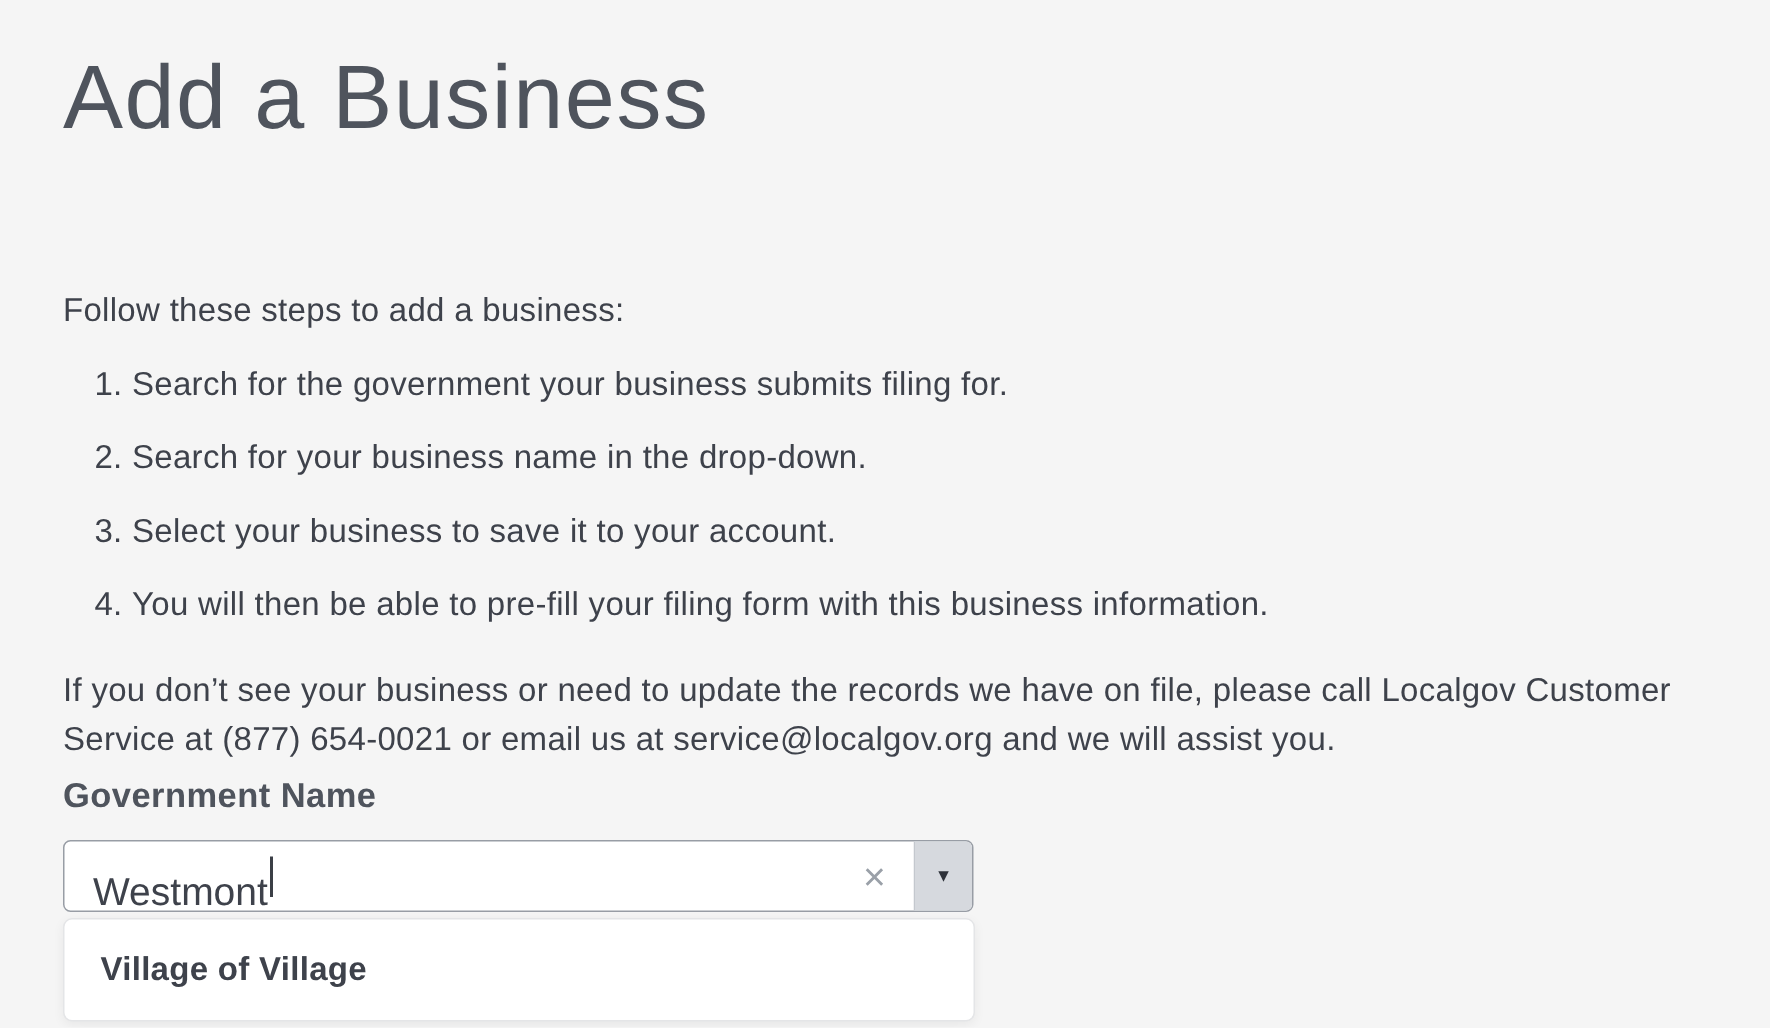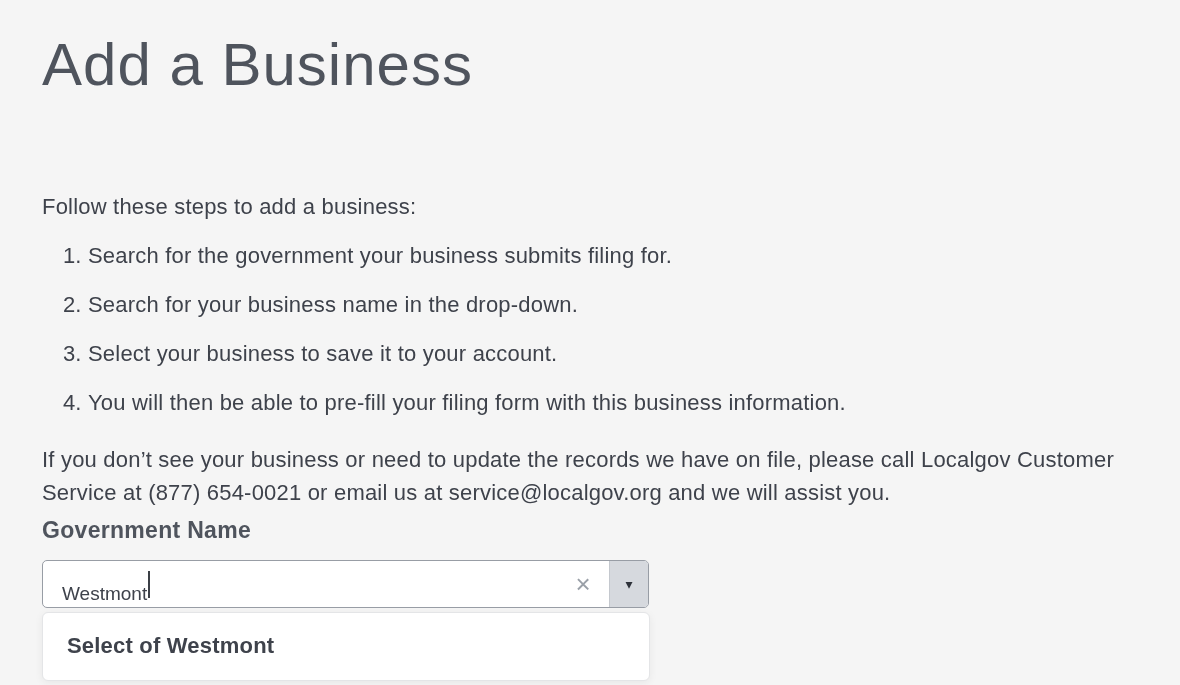--- a/index.html
+++ b/index.html
@@ -64,21 +64,21 @@
   }
   .combobox .input-area {
     position: absolute;
     left: 0; top: 0; bottom: 0; right: 40px;
     display: flex;
     align-items: center;
     padding-left: 19px;
     cursor: text;
   }
   .combobox .value-text {
-    font-size: 19px;
+    font-size: 26px;
     color: var(--text, #3f434c);
     margin-top: 20px;
   }
   .combobox .text-cursor {
     display: inline-block;
     width: 2px;
     height: 27px;
     margin-left: 1px;
     background: #3b3f46;
   }
@@ -160,16 +160,16 @@
       <span class="value-text">Westmont</span>
       <span class="text-cursor"></span>
     </div>
     <span class="clear-btn">×</span>
     <button class="toggle-btn">
       <span class="arrow">▾</span>
     </button>
   </div>
 
   <div class="options-panel">
-    <div class="option-item">Select of Westmont</div>
+    <div class="option-item">Village of Village</div>
   </div>
 
 </div>
 
 </body></html>

